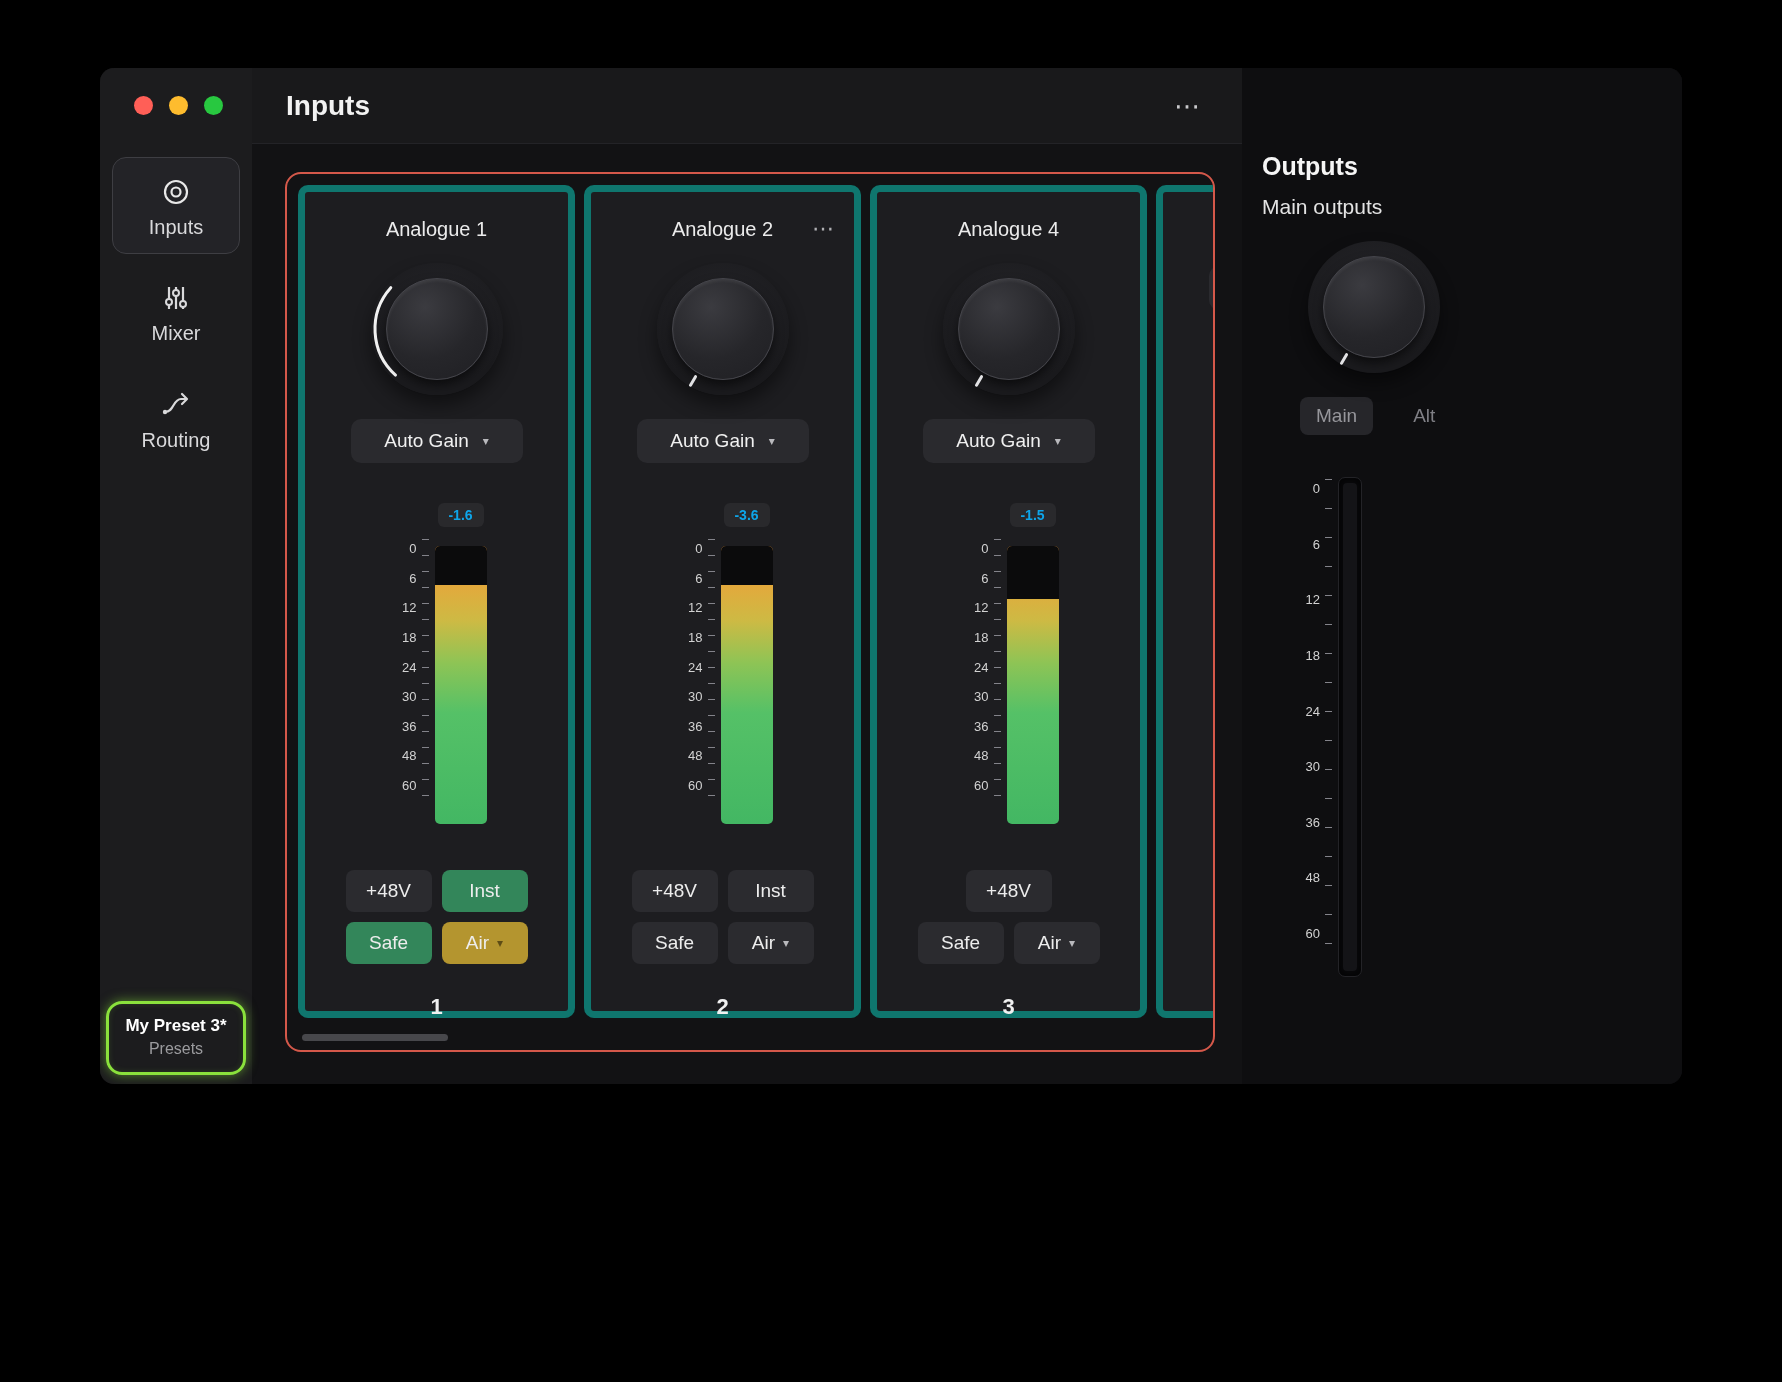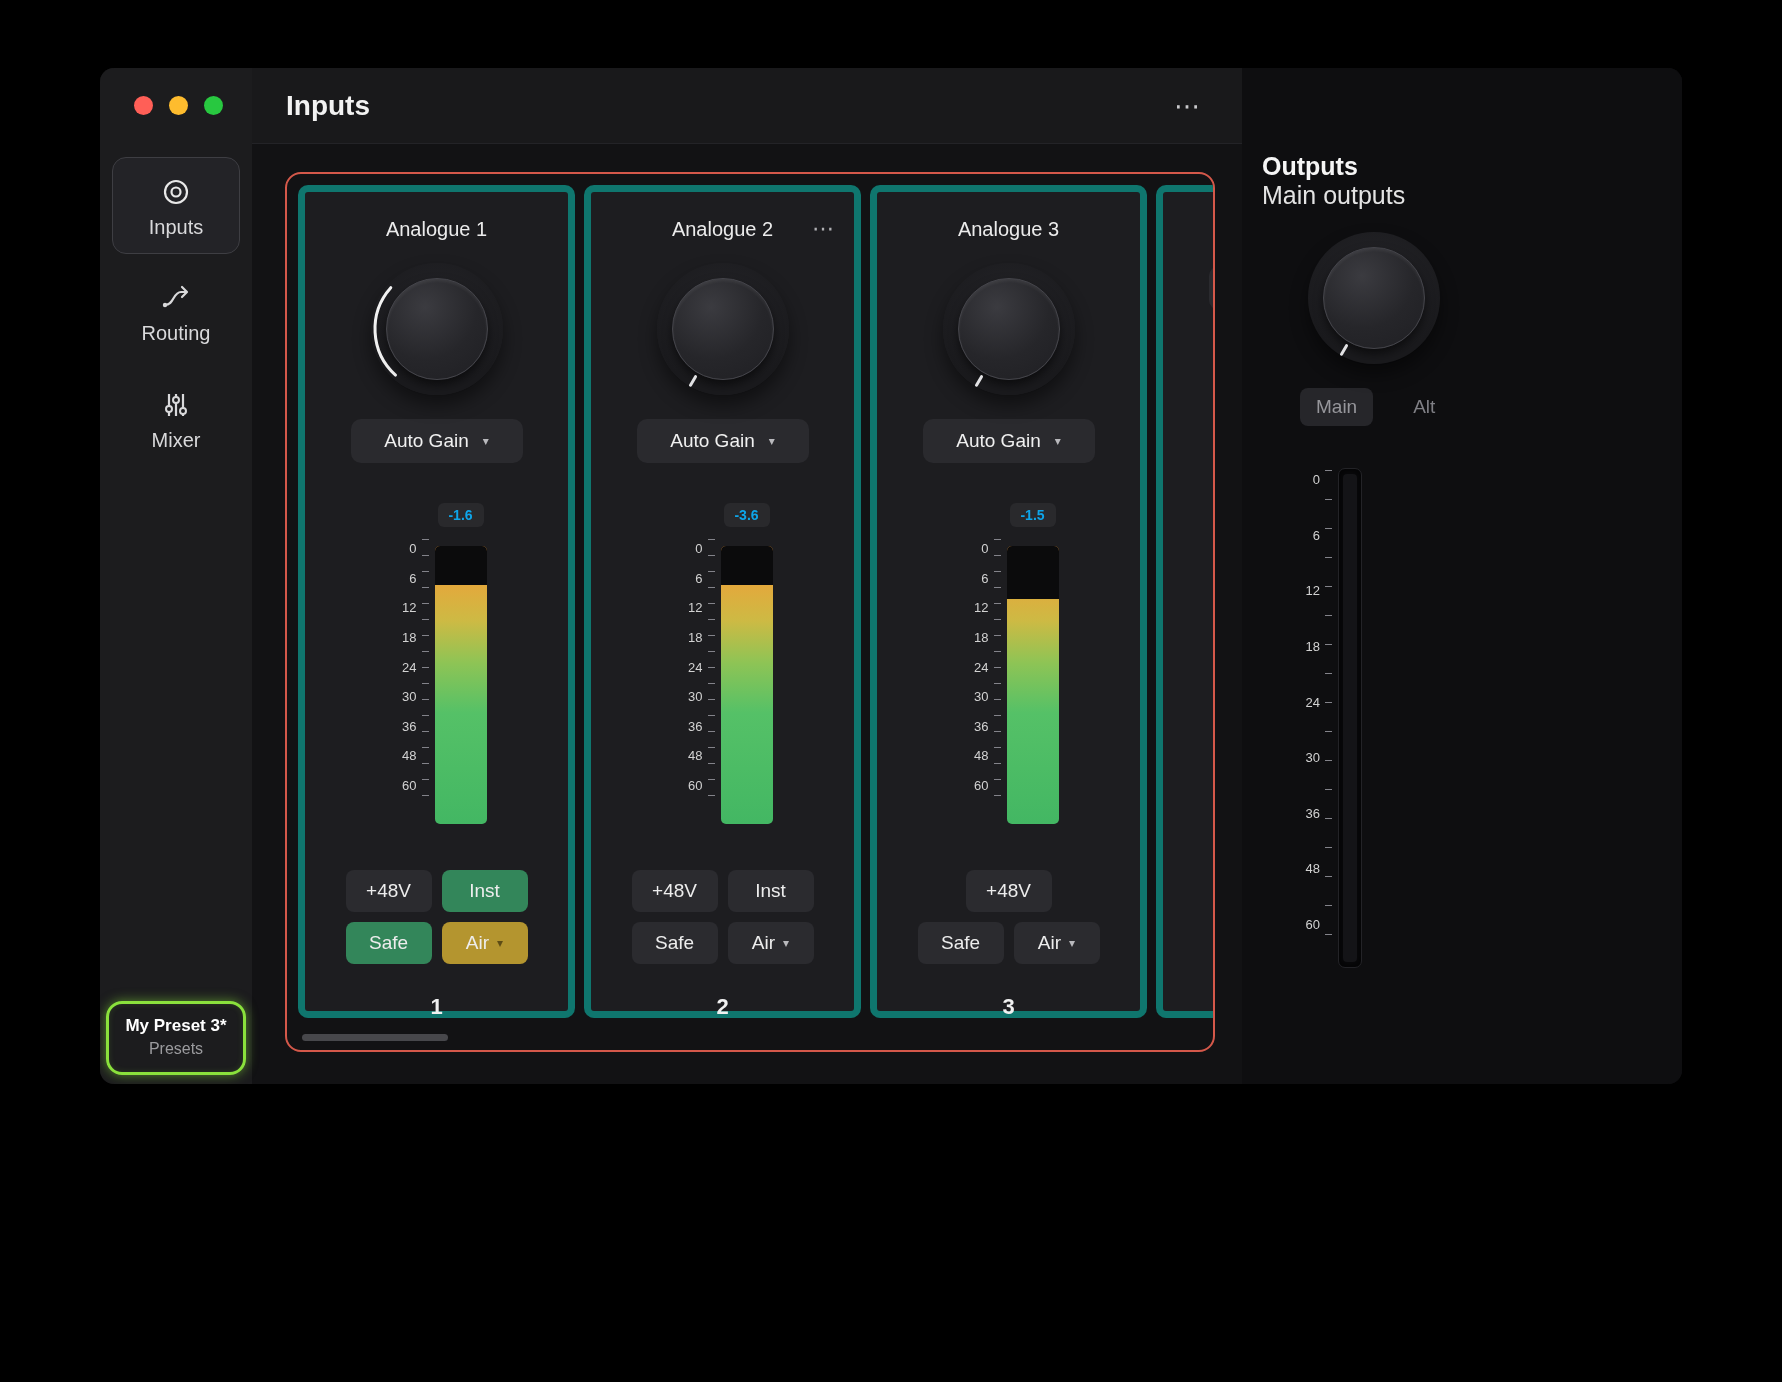--- a/index.html
+++ b/index.html
@@ -79,21 +79,21 @@
   .chip.on-amber { background:#b4952f; }
   .chip.on-amber .chev { color:rgba(35,28,5,.6); }
   .ch-num { margin-top:30px; font-size:22px; font-weight:bold; color:#f0f0f0; }
 
   .hscroll { position:absolute; left:15px; bottom:9px; width:146px; height:7px; border-radius:4px;
              background:#47474b; cursor:pointer; }
 
   
   .outpanel { flex:1; background:#0e0e10; padding:84px 0 0 20px; position:relative; }
   .outpanel h2 { font-size:25px; font-weight:bold; color:#f5f5f5; }
-  .out-sub { font-size:25px; color:#e3e3e3; }
+  .out-sub { margin-top:14px; font-size:21px; color:#e3e3e3; }
   .out-knob { margin-top:22px; margin-left:46px; }
   .out-tabs { margin-top:24px; margin-left:38px; display:flex; align-items:center; gap:24px; }
   .tab { font-size:19px; color:#7f7f85; padding:8px 16px; cursor:pointer; border-radius:8px; }
   .tab.active { background:#26262a; color:#96969b; }
   .out-meter { margin-top:42px; margin-left:28px; display:flex; }
   .out-meter .scale { height:460px; margin-top:4px; }
   .out-meter .ticks { height:468px; margin-top:2px;
            background:repeating-linear-gradient(to bottom, #83838a 0 1px, transparent 1px 29px); }
   .track { margin-left:6px; width:24px; height:500px; background:#09090b; border:1px solid #232327;
            border-radius:7px; box-shadow:inset 0 0 8px rgba(0,0,0,.9); position:relative; }
@@ -115,36 +115,36 @@
       <nav class="nav">
         <div class="nav-item active">
           <svg class="nav-icon" viewBox="0 0 32 32">
             <circle cx="16" cy="16" r="11" stroke="#e8e8e8" stroke-width="2.2" fill="none"></circle>
             <circle cx="16" cy="16" r="4.5" stroke="#e8e8e8" stroke-width="2.2" fill="none"></circle>
           </svg>
           <span>Inputs</span>
         </div>
         <div class="nav-item">
           <svg class="nav-icon" viewBox="0 0 32 32">
-            <path d="M5 23c9 0 8-13 16-13h5" stroke="#d9d9db" stroke-width="2.2" fill="none" stroke-linecap="round"></path>
-            <path d="M22 5l5 5-5 5" stroke="#d9d9db" stroke-width="2.2" fill="none" stroke-linecap="round" stroke-linejoin="round"></path>
-            <circle cx="5" cy="23" r="2.2" fill="#d9d9db"></circle>
-          </svg>
-          <span>Routing</span>
-        </div>
-        <div class="nav-item">
-          <svg class="nav-icon" viewBox="0 0 32 32">
             <line x1="9" y1="5" x2="9" y2="27" stroke="#d9d9db" stroke-width="2.2"></line>
             <line x1="16" y1="5" x2="16" y2="27" stroke="#d9d9db" stroke-width="2.2"></line>
             <line x1="23" y1="5" x2="23" y2="27" stroke="#d9d9db" stroke-width="2.2"></line>
             <circle cx="9" cy="20" r="3" fill="#1c1c1e" stroke="#d9d9db" stroke-width="2"></circle>
             <circle cx="16" cy="11" r="3" fill="#1c1c1e" stroke="#d9d9db" stroke-width="2"></circle>
             <circle cx="23" cy="22" r="3" fill="#1c1c1e" stroke="#d9d9db" stroke-width="2"></circle>
           </svg>
           <span>Mixer</span>
+        </div>
+        <div class="nav-item">
+          <svg class="nav-icon" viewBox="0 0 32 32">
+            <path d="M5 23c9 0 8-13 16-13h5" stroke="#d9d9db" stroke-width="2.2" fill="none" stroke-linecap="round"></path>
+            <path d="M22 5l5 5-5 5" stroke="#d9d9db" stroke-width="2.2" fill="none" stroke-linecap="round" stroke-linejoin="round"></path>
+            <circle cx="5" cy="23" r="2.2" fill="#d9d9db"></circle>
+          </svg>
+          <span>Routing</span>
         </div>
       </nav>
       <div class="preset">
         <div class="preset-name">My Preset 3*</div>
         <div class="preset-caption">Presets</div>
       </div>
     </aside>
 
     <main class="main">
       <header class="main-header">
@@ -249,21 +249,21 @@
                   <span>Air</span>
                   <span class="chev">▾</span>
                 </button>
               </div>
             </div>
             <div class="ch-num">2</div>
           </section>
 
           <section class="card">
             <div class="card-title">
-              <span>Analogue 3</span>
+              <span>Analogue 4</span>
             </div>
             <div class="knob-outer">
               <div class="knob">
                   <span class="needle"></span>
                 </div>
             </div>
             <button class="gain-mode">
               <span>Auto Gain</span>
               <span class="chev">▾</span>
             </button>

